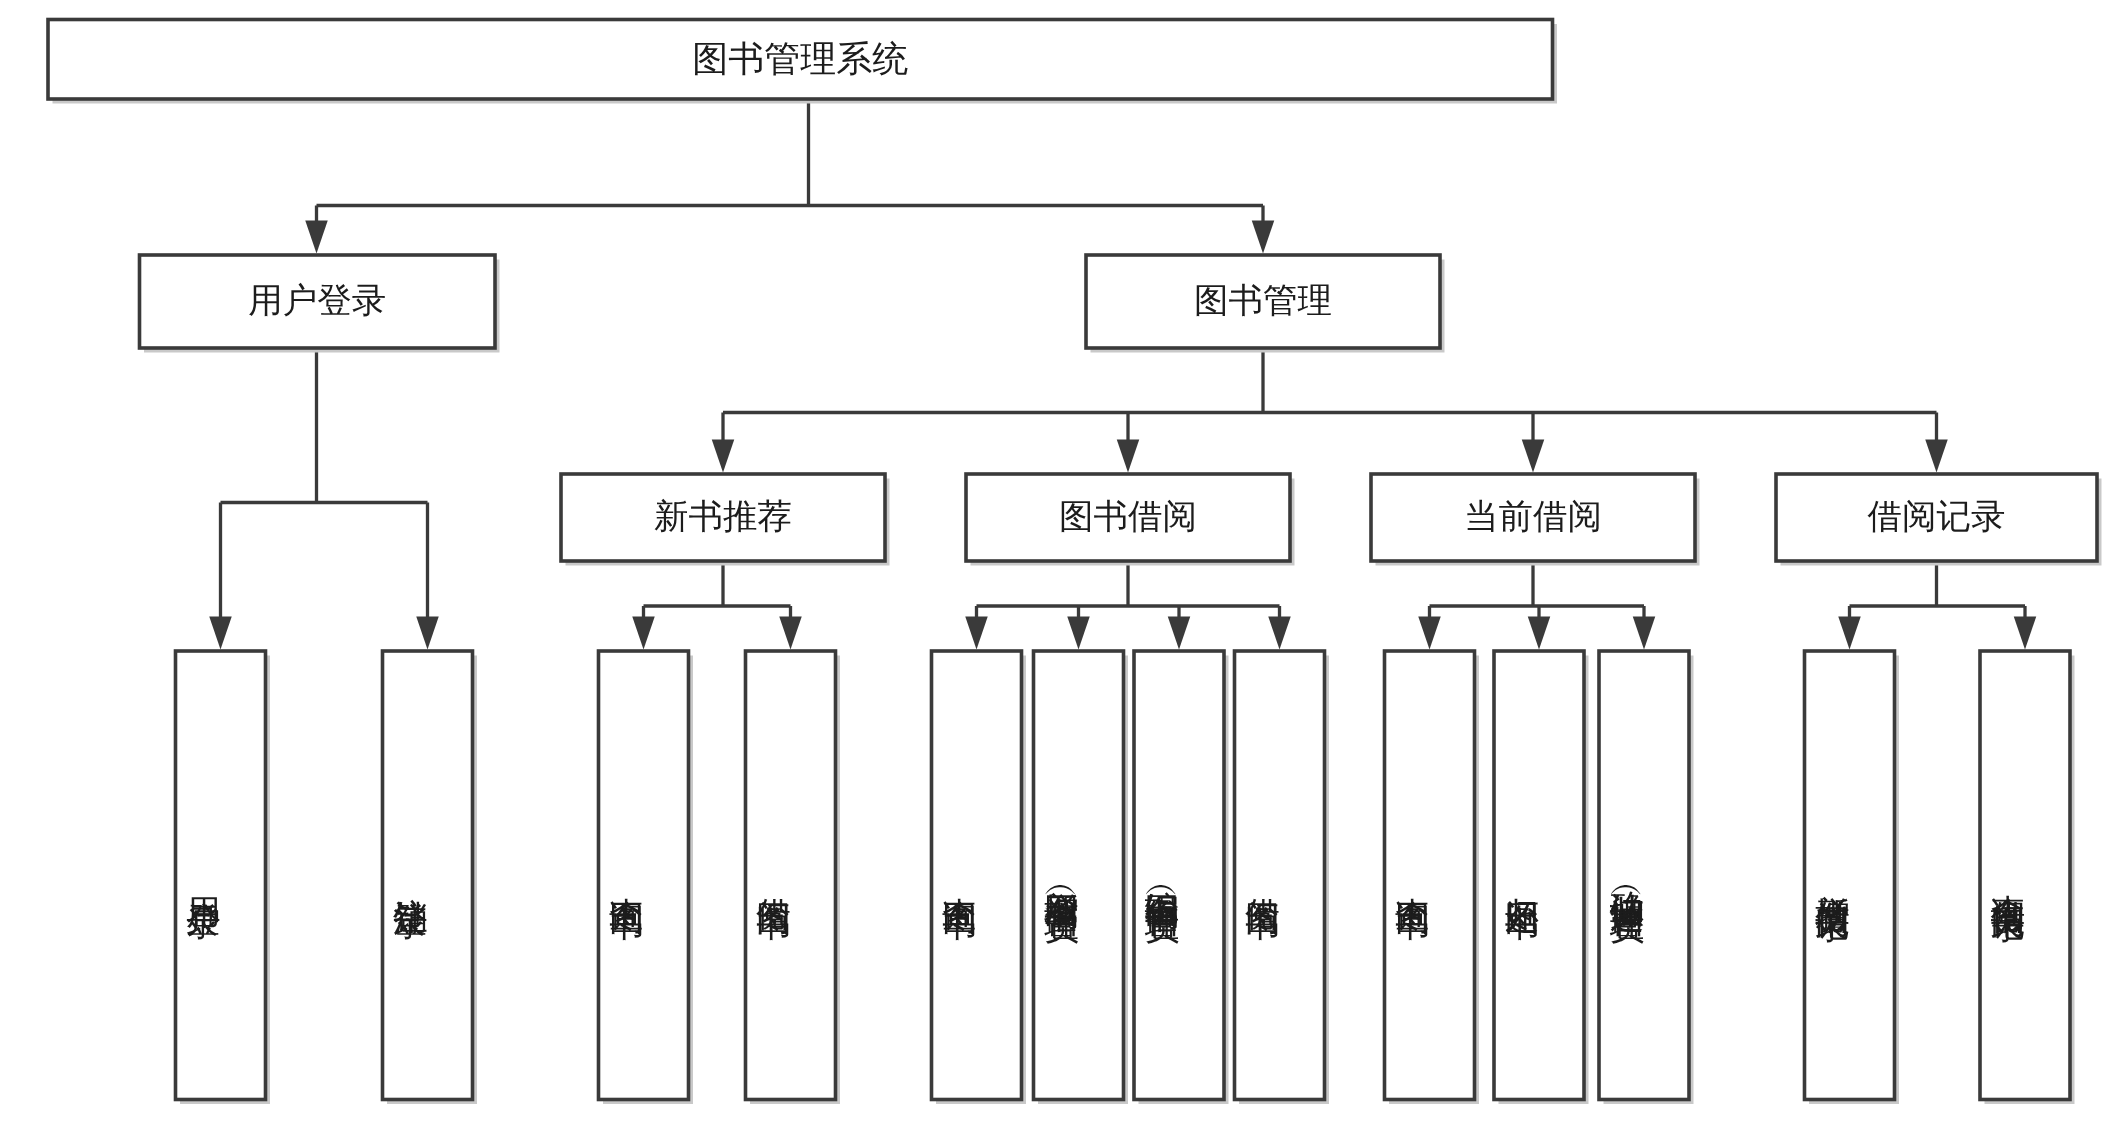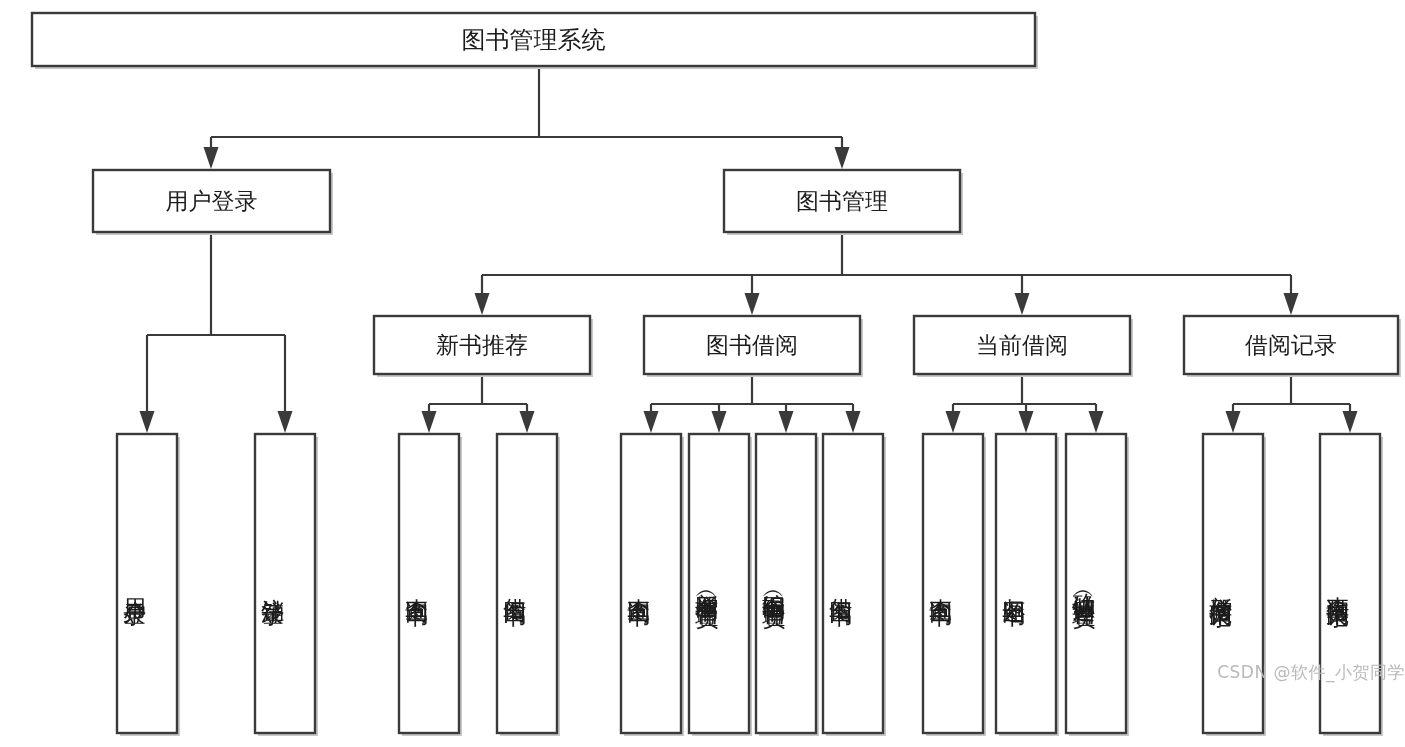--- a/index.html
+++ b/index.html
@@ -255,14 +255,13 @@
       <div class="leaf-label" style="left: 609px; top: 434px; width: 60px; height: 299px;">查询图书</div>
       <div class="leaf-label" style="left: 677px; top: 434px; width: 60px; height: 299px;">新增图书（管理员）</div>
       <div class="leaf-label" style="left: 744px; top: 434px; width: 60px; height: 299px;">编辑图书（管理员）</div>
       <div class="leaf-label" style="left: 811px; top: 434px; width: 60px; height: 299px;">借阅图书</div>
       <div class="leaf-label" style="left: 911px; top: 434px; width: 60px; height: 299px;">查询图书</div>
       <div class="leaf-label" style="left: 984px; top: 434px; width: 60px; height: 299px;">归还图书</div>
       <div class="leaf-label" style="left: 1054px; top: 434px; width: 60px; height: 299px;">确认归还（管理员）</div>
       <div class="leaf-label" style="left: 1191px; top: 434px; width: 60px; height: 299px;">新增借阅记录</div>
       <div class="leaf-label" style="left: 1308px; top: 434px; width: 60px; height: 299px;">查询借阅记录</div>
     </div>
-  <div id="watermark">CSDN @软件_小贺同学</div>
 </div>
 
 </body></html>

